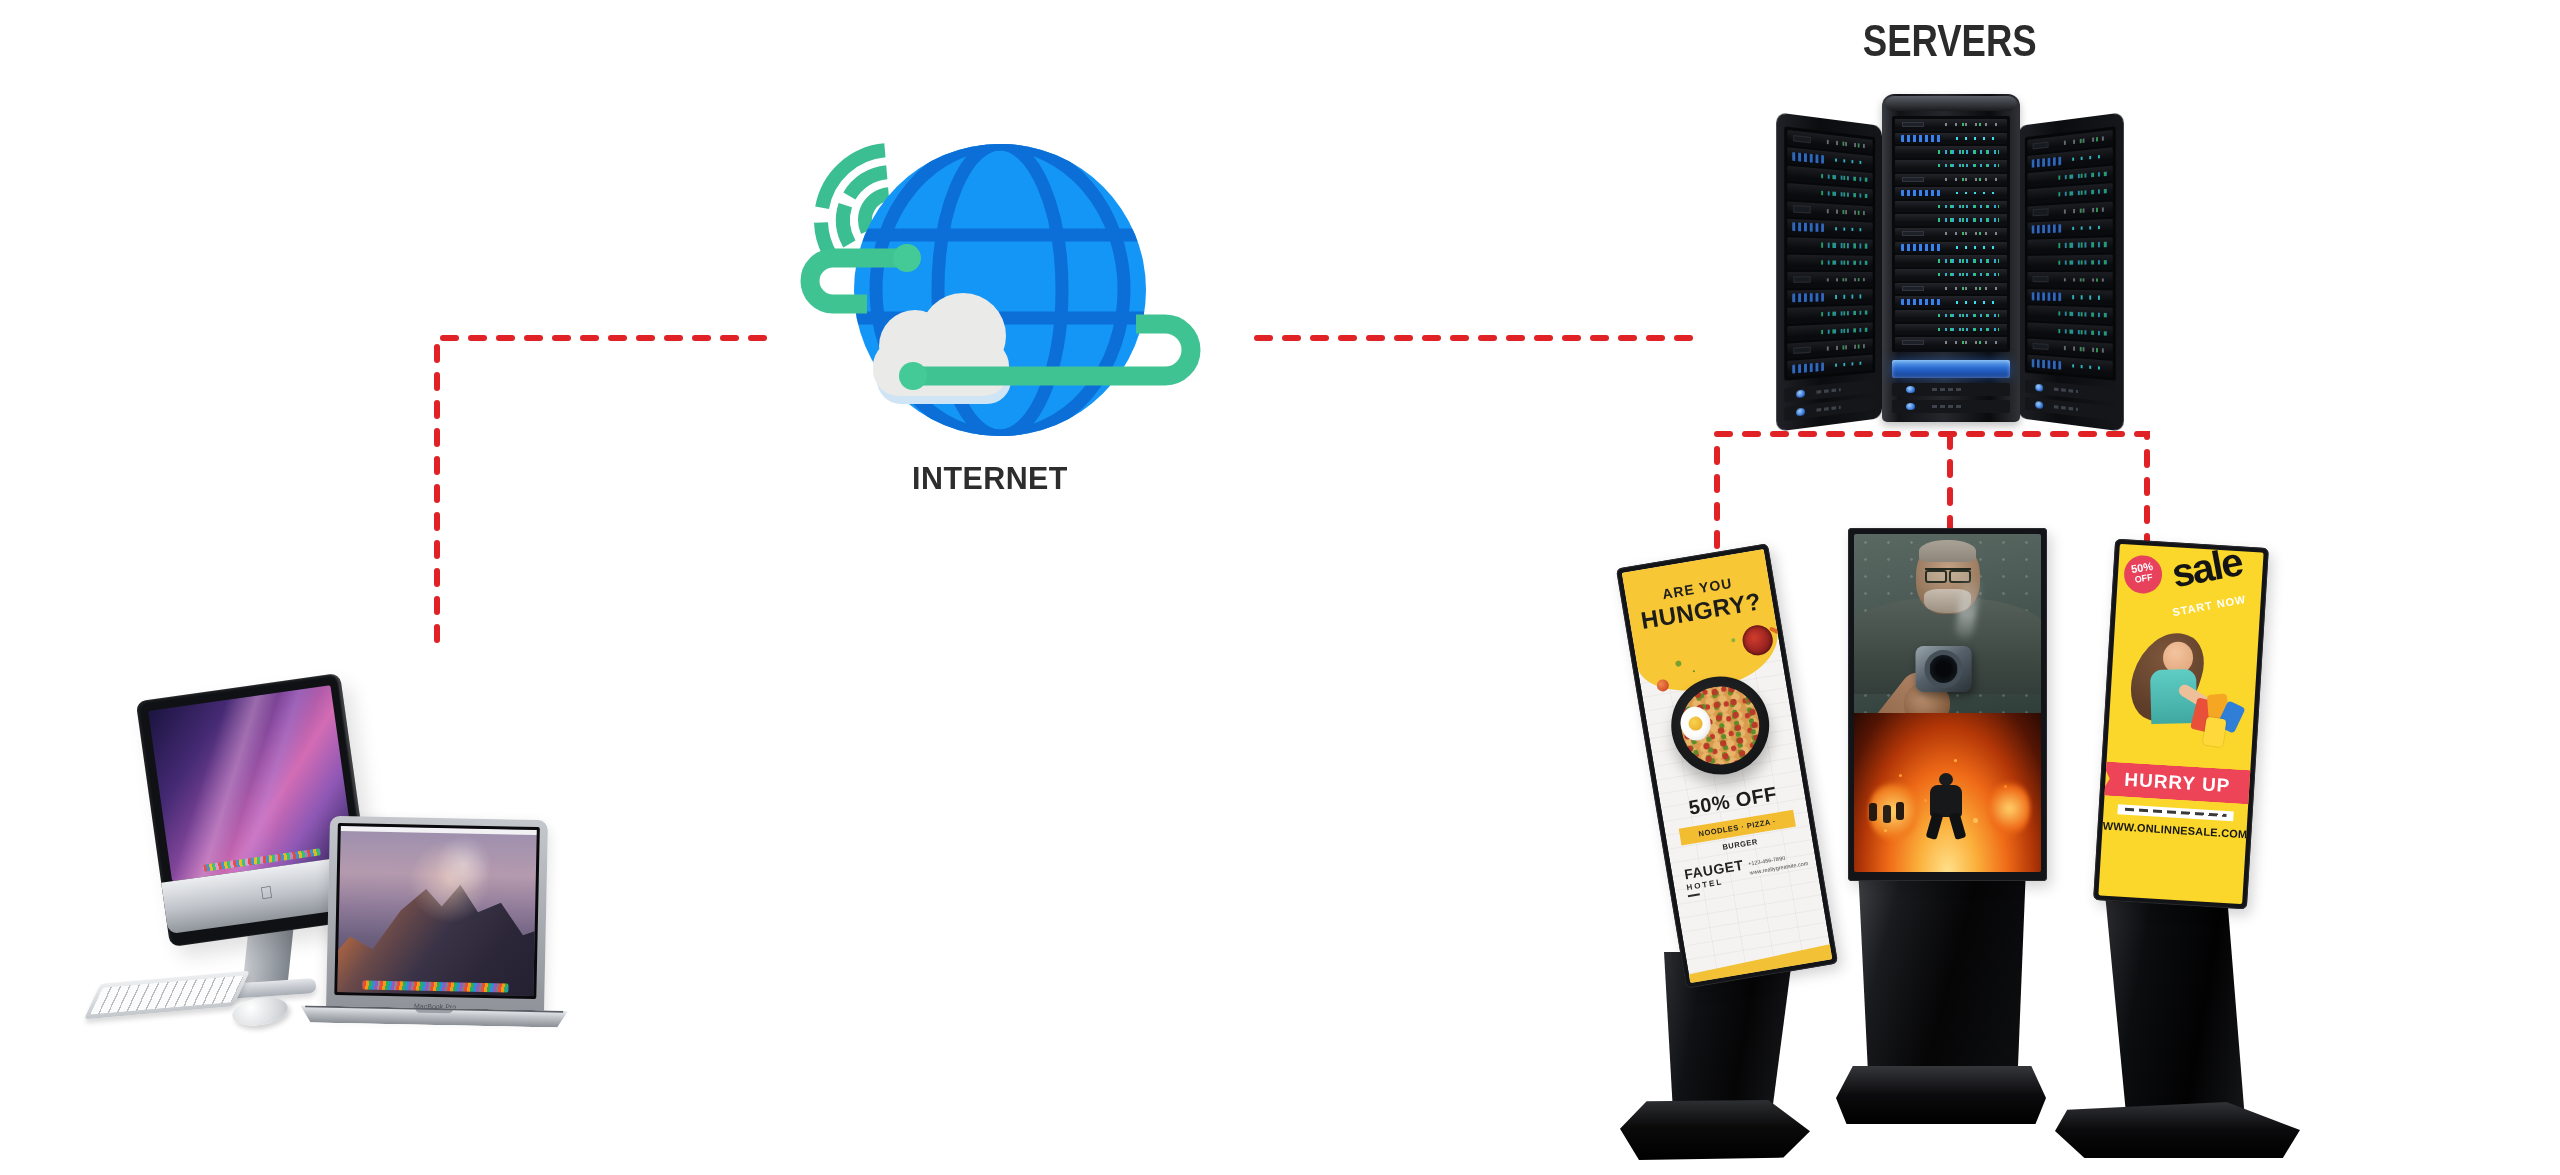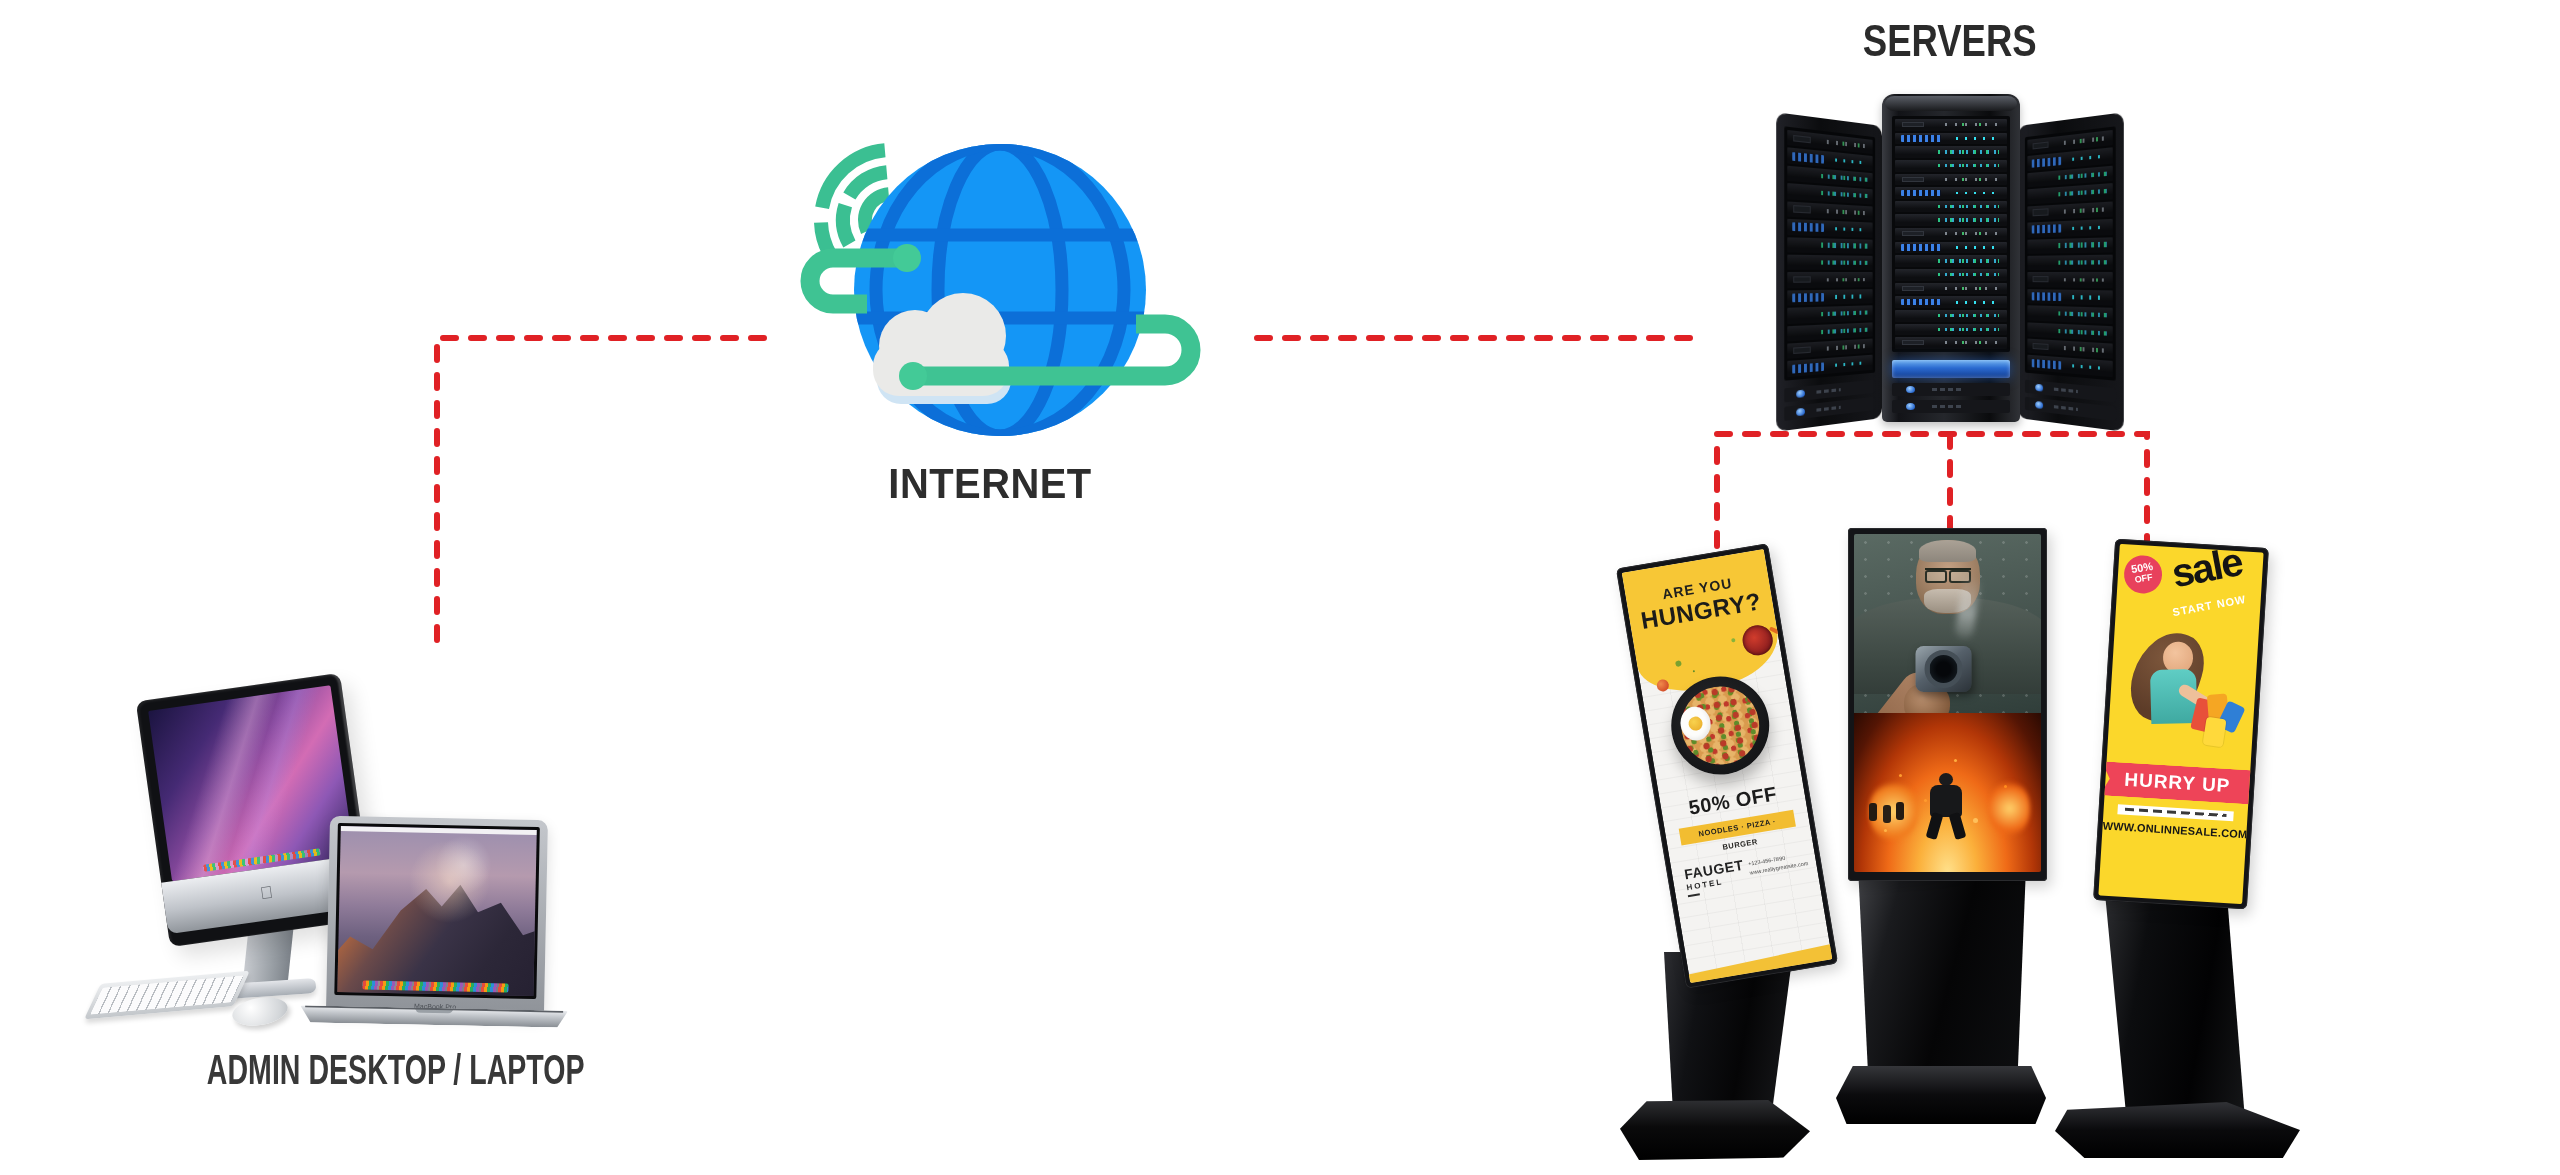--- a/index.html
+++ b/index.html
@@ -6,21 +6,21 @@
   .stage{position:relative;width:2560px;height:1175px;background:#ffffff;overflow:hidden;
          font-family:"Liberation Sans",sans-serif;}
 
   
   svg.connectors{position:absolute;left:0;top:0;z-index:1;}
   .dash{fill:none;stroke:#e02125;stroke-width:6;stroke-dasharray:13 15;stroke-linecap:round;}
 
   
   .lbl{position:absolute;color:#333;font-weight:800;text-align:center;white-space:nowrap;z-index:5;}
   .lbl span{display:inline-block;}
-  .lbl-internet{left:860px;top:460px;width:260px;font-size:42px;letter-spacing:.5px;color:#2d2d2d;}
+  .lbl-internet{left:860px;top:460px;width:260px;font-size:32px;letter-spacing:.5px;color:#2d2d2d;}
   .lbl-internet span{transform:scaleX(.95);}
   .lbl-servers{left:1830px;top:16px;width:240px;font-size:44px;color:#2b2b2b;}
   .lbl-servers span{transform:scaleX(.83);}
   .lbl-admin{left:118px;top:1046px;width:424px;font-size:42px;color:#383838;}
   .lbl-admin span{transform:scaleX(.68);letter-spacing:0;}
 
   
   .internet-icon{position:absolute;left:785px;top:128px;width:420px;height:310px;z-index:2;}
 
   
@@ -521,17 +521,14 @@
           <div class="mb-glow"></div>
           <div class="mb-menubar"></div>
           <div class="mb-dock"></div>
         </div>
       </div>
       <div class="mb-brand">MacBook Pro</div>
     </div>
     <div class="mb-base"></div>
   </section>
 
-  <div class="lbl lbl-admin">
-    <span>ADMIN DESKTOP / LAPTOP</span>
-  </div>
 
 </div>
 
 </body></html>

